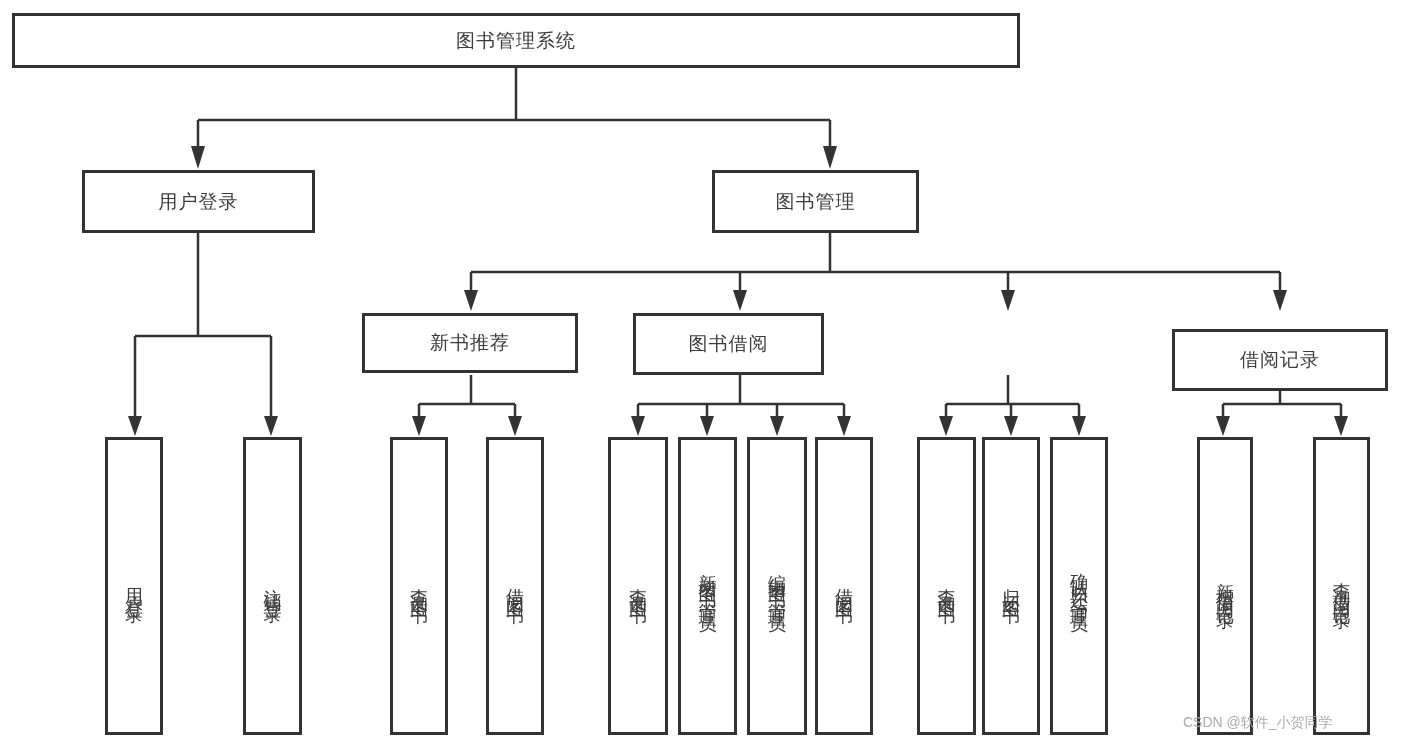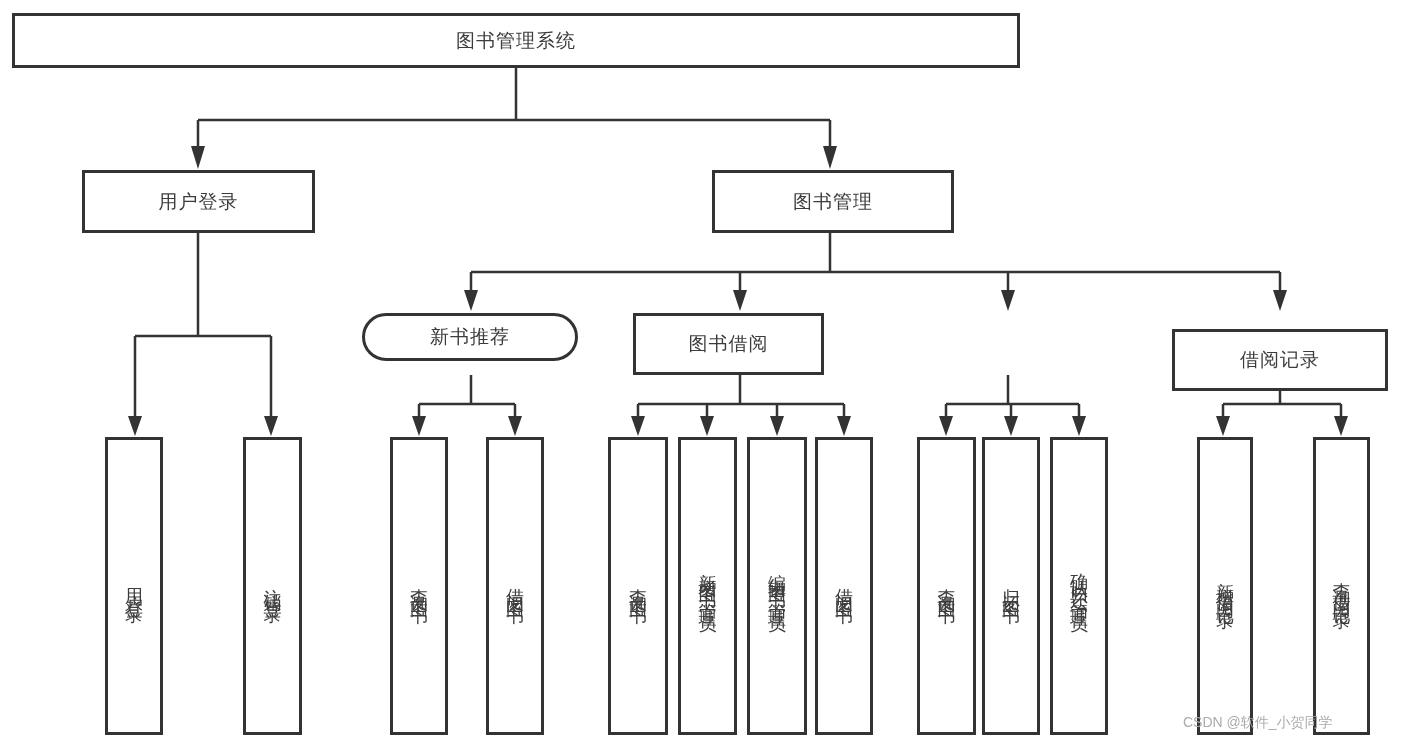--- a/index.html
+++ b/index.html
@@ -99,25 +99,25 @@
     </g>
   </svg>
 
   <div class="node root-node" style="left:12px; top:13px; width:1008px; height:55px;">
     <span>图书管理系统</span>
   </div>
 
   <div class="node h-node" style="left:82px; top:170px; width:233px; height:63px;">
     <span>用户登录</span>
   </div>
-  <div class="node h-node" style="left:712px; top:170px; width:242px; height:63px;">
+  <div class="node h-node" style="left:712px; top:170px; width:207px; height:63px;">
     <span>图书管理</span>
   </div>
 
-  <div class="node h-node" style="left:362px; top:313px; width:216px; height:48px;border-radius:24px;">
+  <div class="node h-node" style="left:362px; top:313px; width:216px; height:60px;">
     <span>新书推荐</span>
   </div>
   <div class="node h-node" style="left:633px; top:313px; width:191px; height:62px;">
     <span>图书借阅</span>
   </div>
   <div class="node h-node" style="left:1172px; top:313px; width:216px; height:62px;margin-top:16px;">
     <span>借阅记录</span>
   </div>
 
   <div class="node v-node" style="left:105px; top:437px; width:58px; height:298px;">

